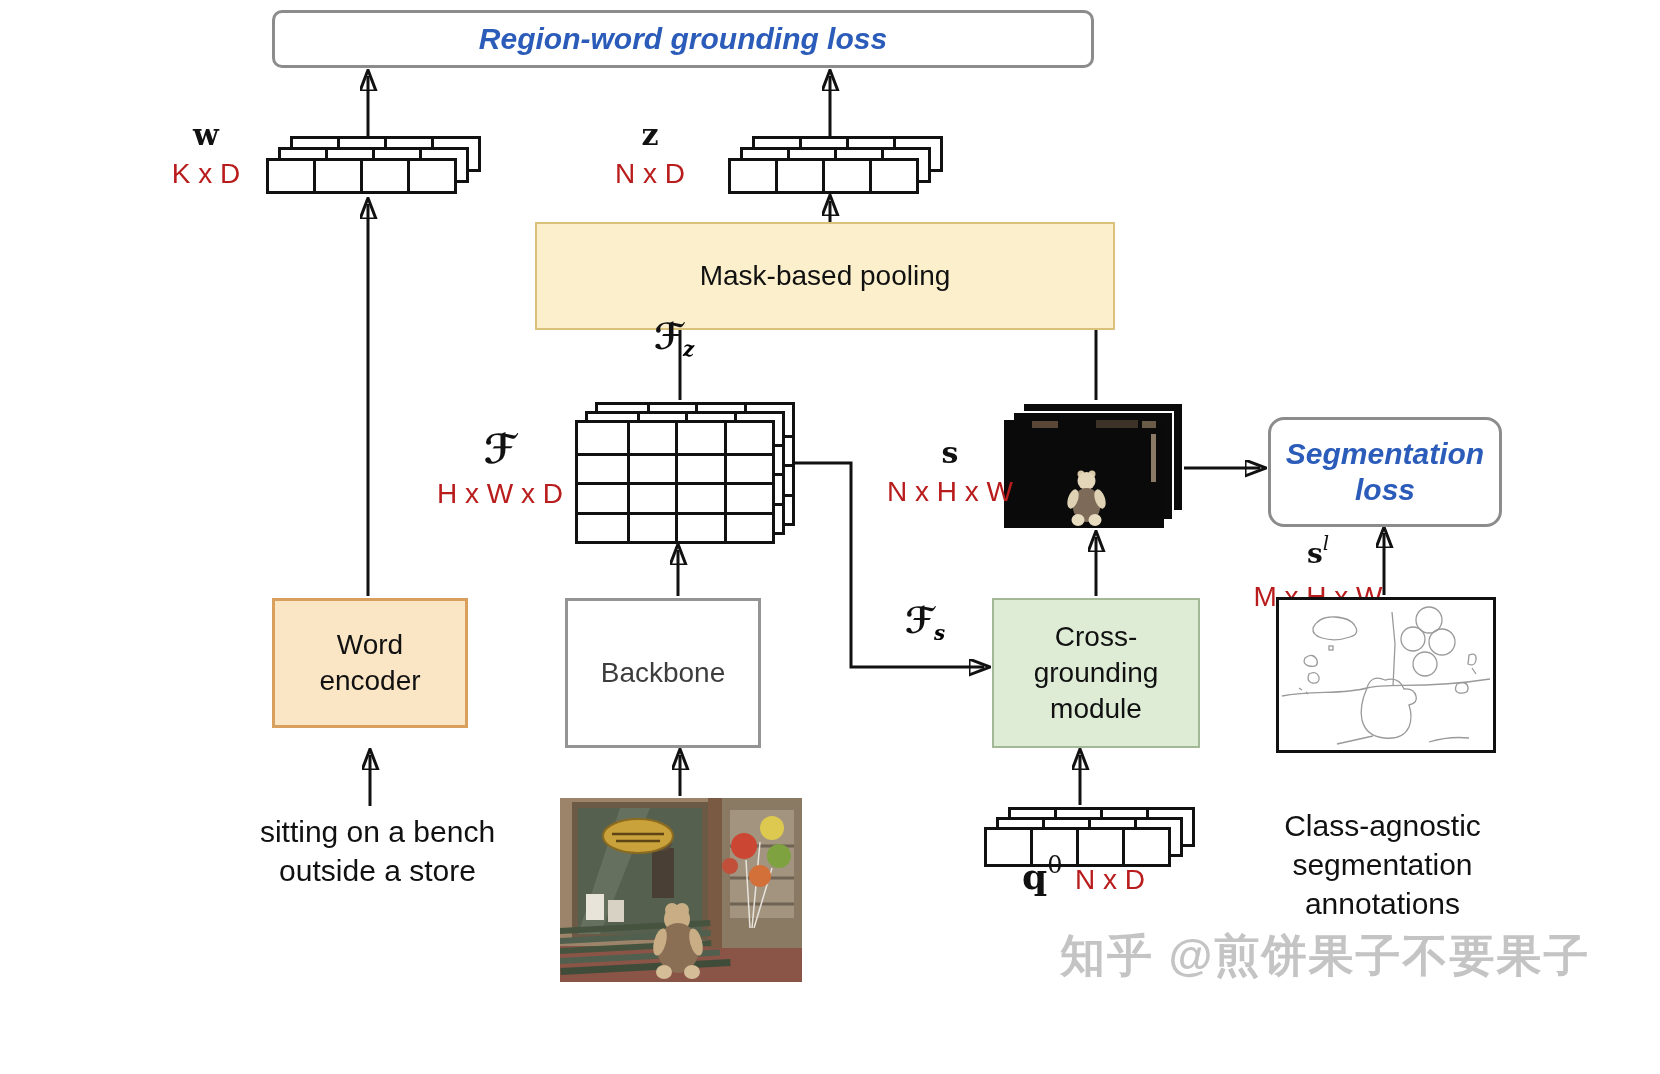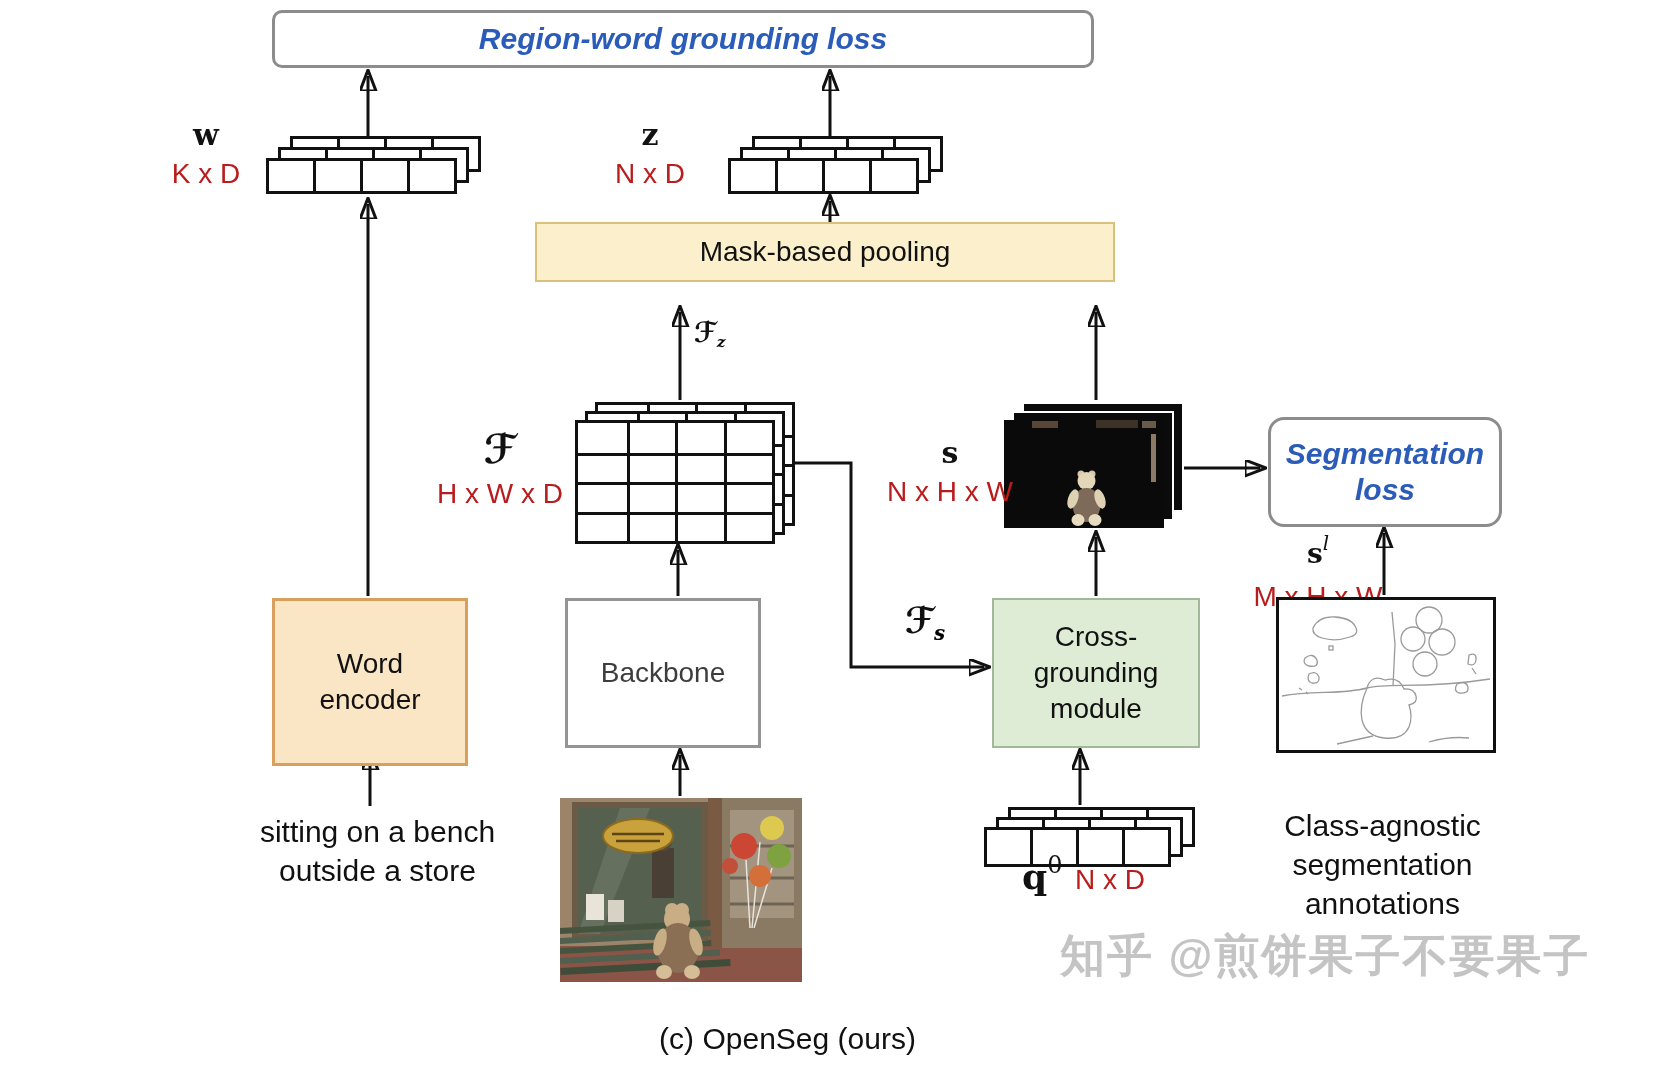--- a/index.html
+++ b/index.html
@@ -131,25 +131,25 @@
         <div class="rcell"></div>
         <div class="rcell"></div>
         <div class="rcell"></div>
     </div>
   </div>
   <div class="abs tensor-label" style="left:594px; top:120px; width:112px;">
     <div class="sym">z</div>
     <div class="dims">N x D</div>
   </div>
 
-  <div class="abs module" id="pooling-box" style="left:535px; top:222px; width:580px; height:60px;">
+  <div class="abs module" id="pooling-box" style="left:535px; top:222px; width:580px; height:108px;">
     <div>Mask-based pooling</div>
   </div>
 
-  <div class="abs" style="left:694px; top:316px; font-size:28px;">
+  <div class="abs" style="left:654px; top:316px; font-size:36px;">
     <span class="scriptF">ℱ</span><span class="mathsub">z</span>
   </div>
 
   <div class="abs" style="left:575px; top:402px; width:230px; height:146px;">
     <div class="fgrid" style="left:20px; top:0;">
       <div></div>
         <div></div>
         <div></div>
         <div></div>
         <div></div>
@@ -240,21 +240,21 @@
     <div class="loss-text">loss</div>
   </div>
 
   <div class="abs tensor-label" style="left:1252px; top:528px; width:132px;">
     <div style="line-height:30px;">
       <span class="sym" style="font-size:28px;">s</span><span class="sym mathsup ital" style="font-size:20px;">l</span>
     </div>
     <div class="dims" style="">M x H x W</div>
   </div>
 
-  <div class="abs module" id="word-encoder-box" style="left:272px; top:598px; width:196px; height:168px;">
+  <div class="abs module" id="word-encoder-box" style="left:272px; top:598px; width:196px; height:130px;">
     <div>Word</div>
     <div>encoder</div>
   </div>
 
   <div class="abs module" id="backbone-box" style="left:565px; top:598px; width:196px; height:150px;">
     <div>Backbone</div>
   </div>
 
   <div class="abs module" id="cross-attention-box" style="left:992px; top:598px; width:208px; height:150px;">
     <div>Cross-</div>
@@ -356,17 +356,16 @@
     <div>sitting on a bench</div>
     <div>outside a store</div>
   </div>
 
   <div class="abs caption" style="left:1210px; top:806px; width:345px;">
     <div>Class-agnostic</div>
     <div>segmentation</div>
     <div>annotations</div>
   </div>
 
-  <div class="abs" id="figure-caption" style="left:620px; top:1022px; width:335px;">(c) OpenSeg (ours)</div>
 
   <div class="abs" id="watermark" style="left:1012px; top:926px;margin-left:48px;">知乎 @煎饼果子不要果子</div>
 
 </div>
 
 </body></html>

